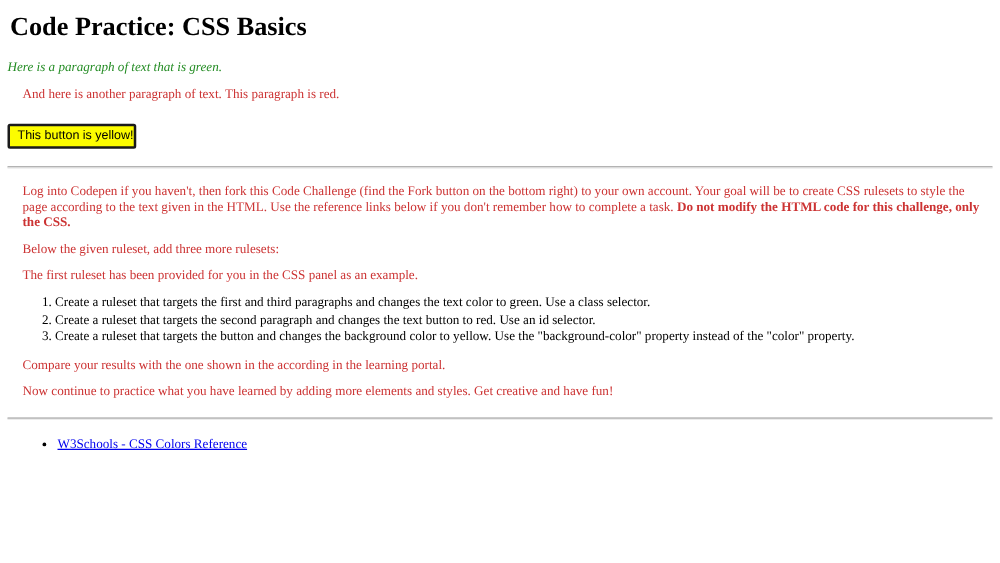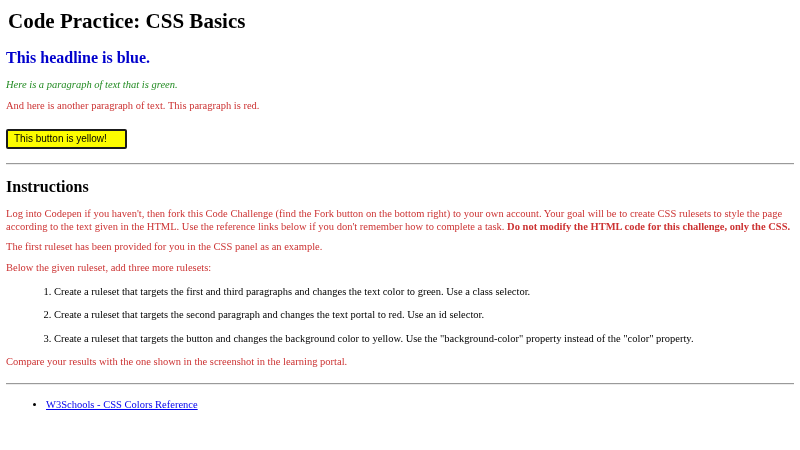--- a/index.html
+++ b/index.html
@@ -26,50 +26,50 @@
     font-family: "Liberation Serif", serif;
     font-size: 16px;
     font-weight: bold;
     margin: 13px 0 12px 0;
     color: #000;
   }
   h2.blue-headline { color: var(--headline-blue, #0000cc); margin-top: 14px; }
 
   p { margin: 8px 0; line-height: 1.2; }
   p.green { color: var(--text-green, #228B22); font-style: italic; }
-  p.red   { color: var(--text-red, #CC3333); }
+  p.red   { color: var(--text-red, #CC3333); margin-left: 12px; }
   p.red strong { font-weight: bold; }
 
   button.yellow-button {
     display: inline-block;
     margin: 9px 0 0 0;
     background: var(--button-yellow, #ffff00);
     border: 2px solid #1a1a1a;
     border-radius: 2px;
-    padding: 2px 18px 3px 6px;
+    padding: 2px 0 3px 6px;
     font-family: "Liberation Sans", sans-serif;
     font-size: 10px;
     color: #000;
     cursor: pointer;
   }
 
   hr.rule {
     border: 0;
     border-top: 1px solid #9a9a9a;
     border-bottom: 1px solid #ececec;
     margin: 14px 0 13px 0;
   }
 
   ol.task-list {
     margin: 10px 0;
     padding-left: 37px;
     color: #000;
     line-height: 1.2;
   }
-  ol.task-list li { margin: 11px; }
+  ol.task-list li { margin: 1px; }
 
   ul.link-list {
     margin: 10px 0;
     padding-left: 40px;
     line-height: 1.25;
   }
   ul.link-list li { margin: 0; }
   a.resource-link {
     color: var(--link-blue, #0000EE);
     text-decoration: underline;
@@ -77,45 +77,44 @@
   }
 </style>
 </head>
 <body>
 
 <div class="viewport">
   <div class="page">
 
     <h1 class="page-title">Code Practice: CSS Basics</h1>
 
-    <h2 class="blue-headline">This headline is blue.</h2>
 
     <p class="green">Here is a paragraph of text that is green.</p>
     <p class="red">And here is another paragraph of text. This paragraph is red.</p>
 
     <button class="yellow-button">This button is yellow!</button>
 
     <hr class="rule">
 
-    <h2>Instructions</h2>
 
     <p class="red"><span>Log into Codepen if you haven't, then fork this Code Challenge (find the Fork button on the bottom right) to your own account. Your goal will be to create CSS rulesets to style the page according to the text given in the HTML. Use the reference links below if you don't remember how to complete a task.</span> <strong>Do not modify the HTML code for this challenge, only the CSS.</strong></p>
 
+    <p class="red">Below the given ruleset, add three more rulesets:</p>
+
     <p class="red">The first ruleset has been provided for you in the CSS panel as an example.</p>
-
-    <p class="red">Below the given ruleset, add three more rulesets:</p>
 
     <ol class="task-list">
       <li>Create a ruleset that targets the first and third paragraphs and changes the text color to green. Use a class selector.</li>
-      <li>Create a ruleset that targets the second paragraph and changes the text portal to red. Use an id selector.</li>
+      <li>Create a ruleset that targets the second paragraph and changes the text button to red. Use an id selector.</li>
       <li>Create a ruleset that targets the button and changes the background color to yellow. Use the "background-color" property instead of the "color" property.</li>
     </ol>
 
-    <p class="red">Compare your results with the one shown in the screenshot in the learning portal.</p>
+    <p class="red">Compare your results with the one shown in the according in the learning portal.</p>
 
+    <p class="red">Now continue to practice what you have learned by adding more elements and styles. Get creative and have fun!</p>
 
     <hr class="rule">
 
 
     <ul class="link-list">
       <li><a class="resource-link">W3Schools - CSS Colors Reference</a></li>
 
     </ul>
 
   </div>

